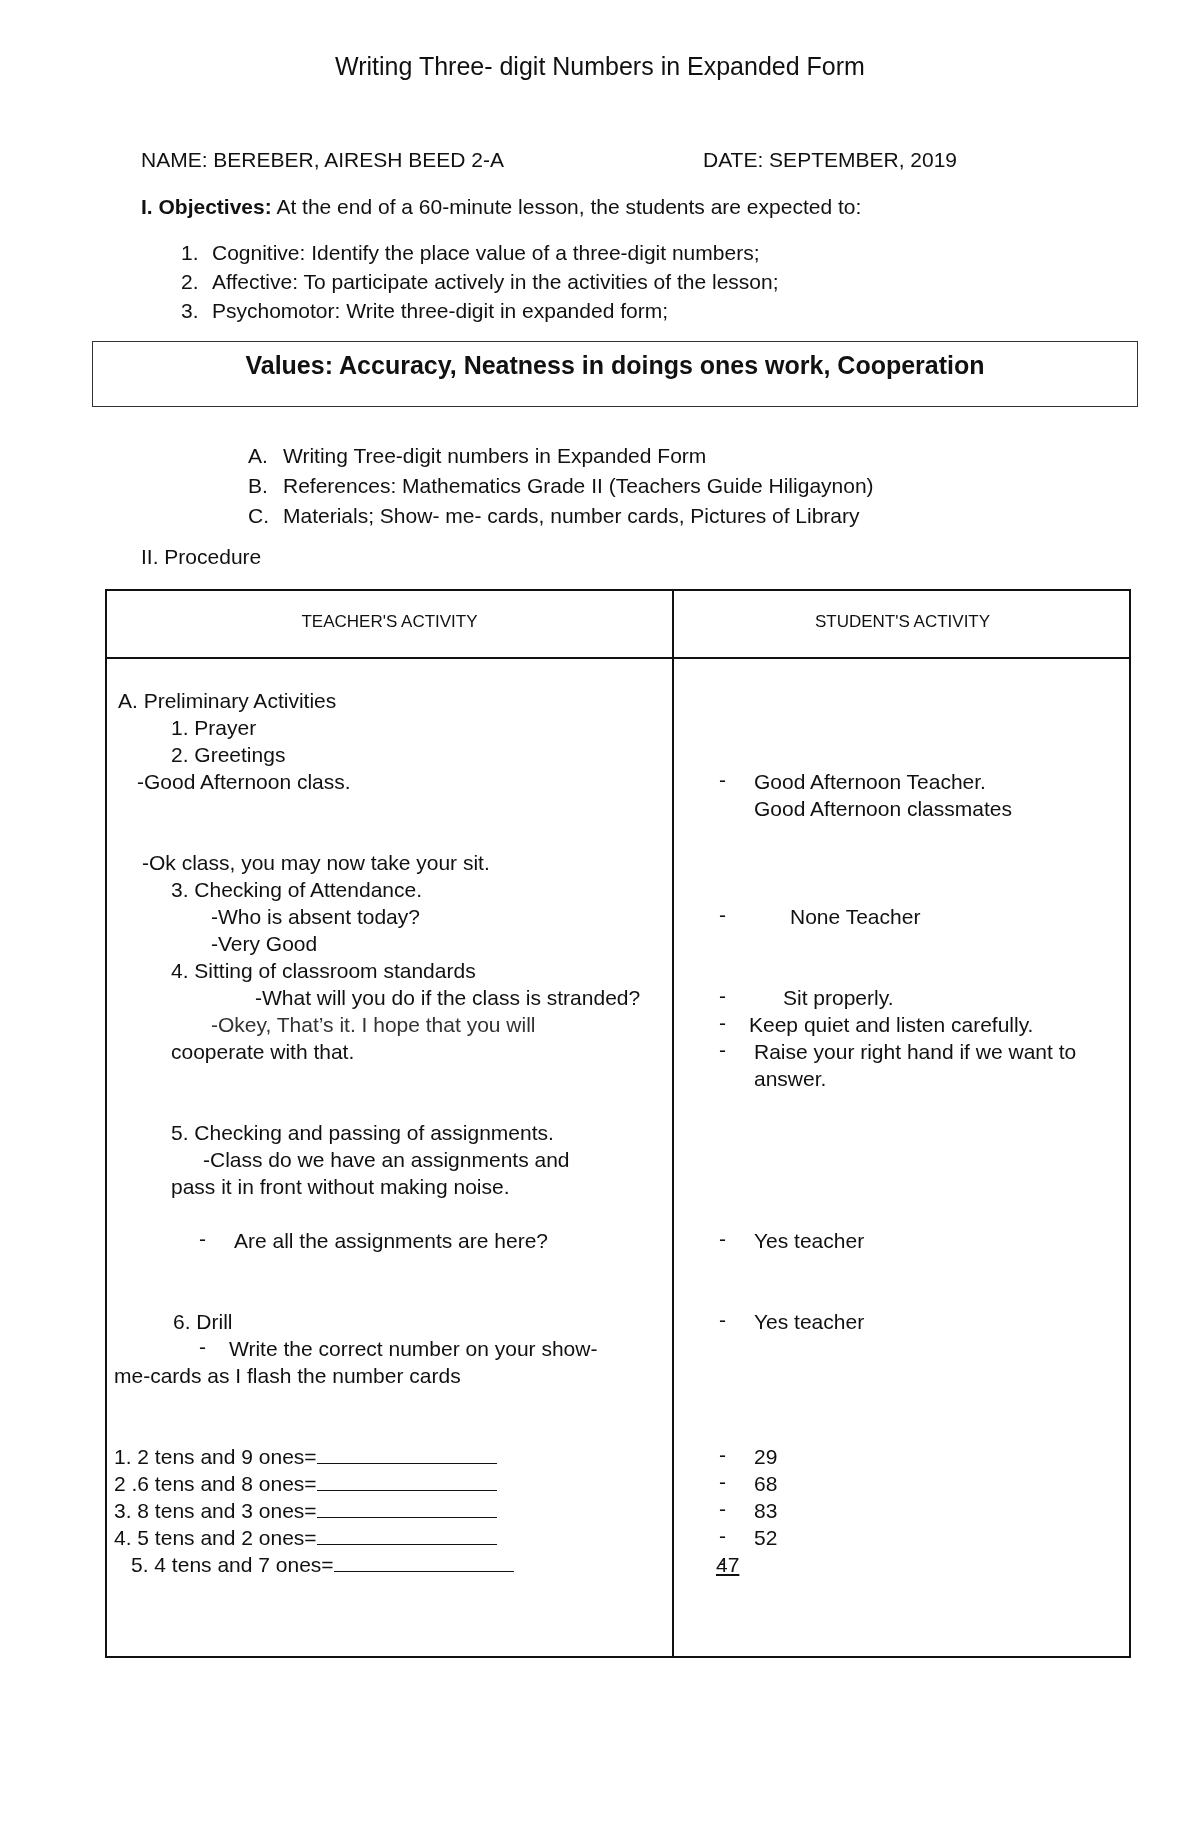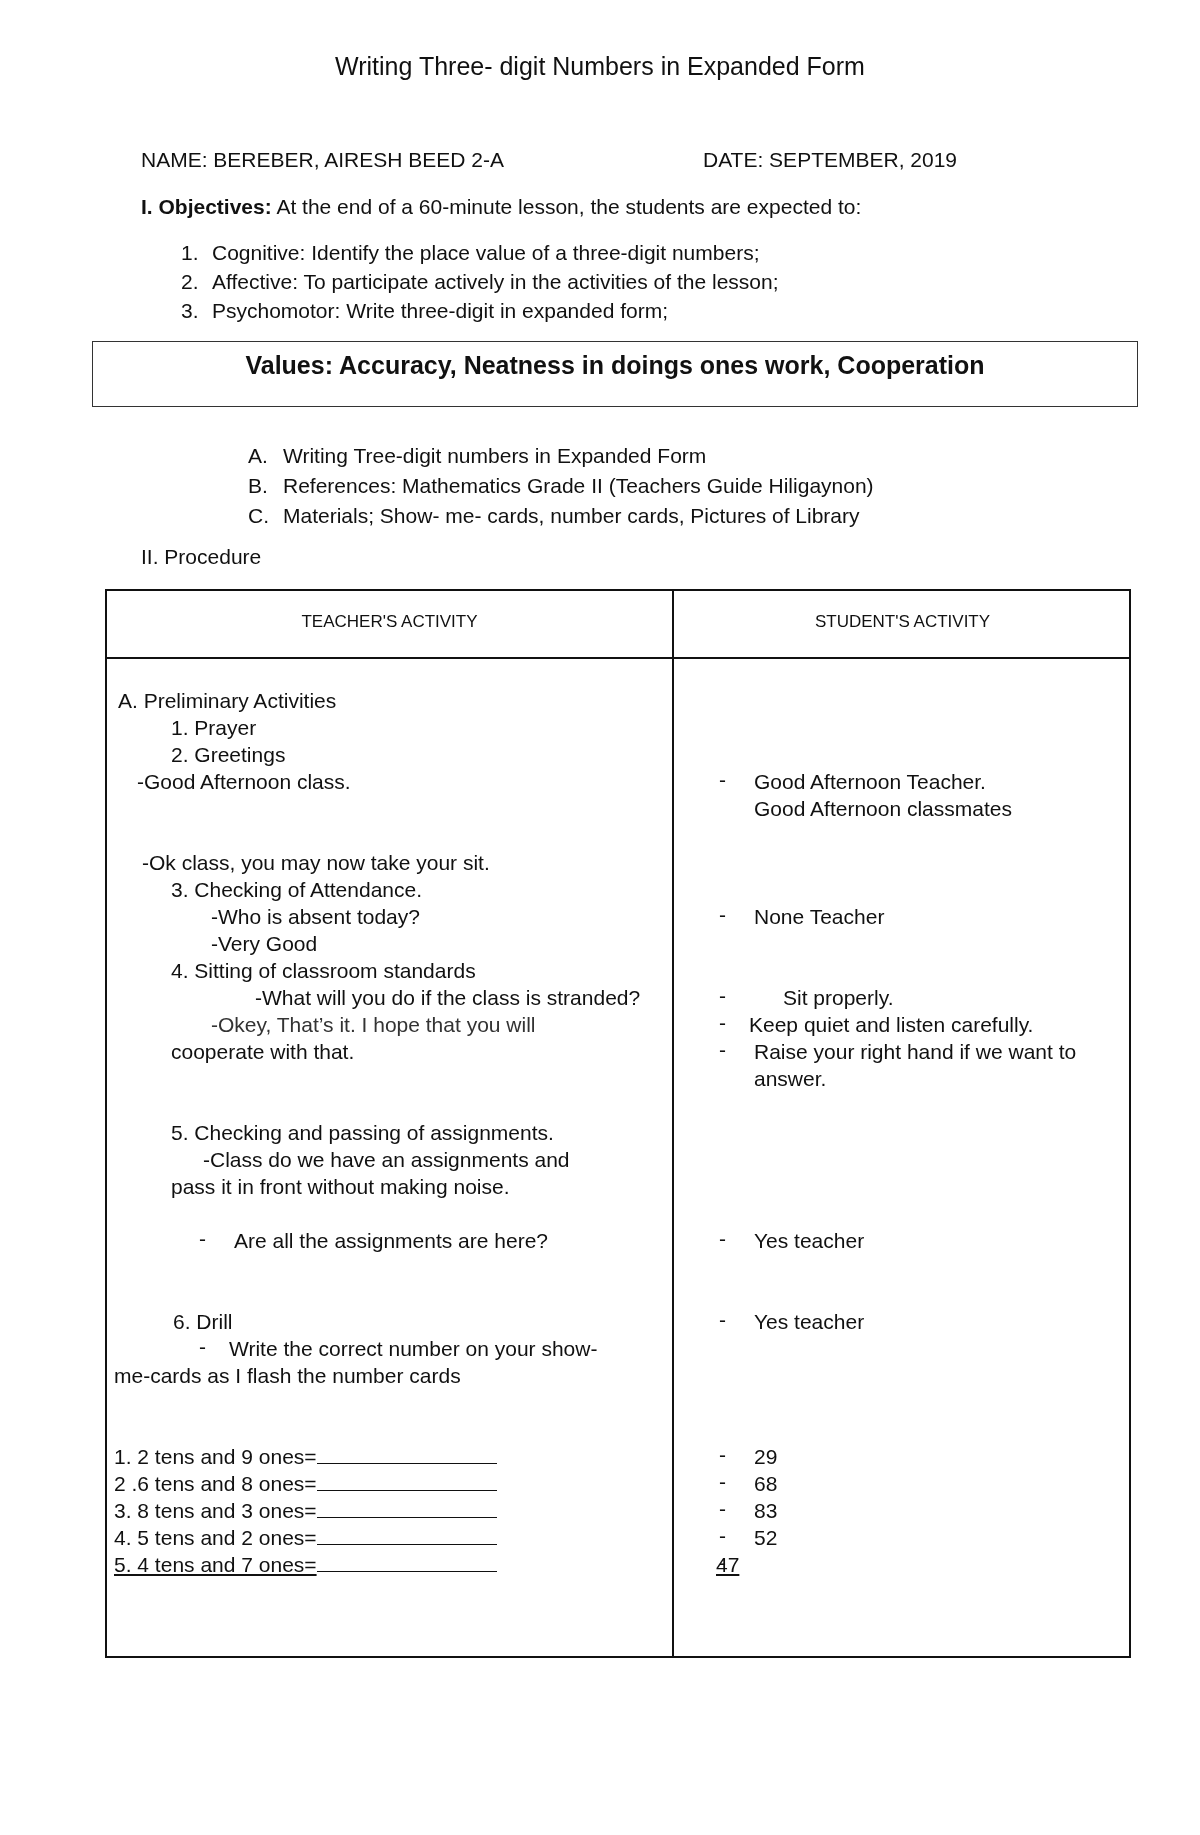--- a/index.html
+++ b/index.html
@@ -171,28 +171,28 @@
 
     <div class="cell-text" style="left:66px; top:717px;">6. Drill</div>
     <div class="dash" style="left:92px; top:744px;">-</div>
     <div class="cell-text" style="left:122px; top:744px;">Write the correct number on your show-</div>
     <div class="cell-text" style="left:7px; top:771px;">me-cards as I flash the number cards</div>
 
     <div class="cell-text" style="left:7px; top:852px;"><span>1. 2 tens and 9 ones=</span><span class="blank"></span></div>
     <div class="cell-text" style="left:7px; top:879px;"><span>2 .6 tens and 8 ones=</span><span class="blank"></span></div>
     <div class="cell-text" style="left:7px; top:906px;"><span>3. 8 tens and 3 ones=</span><span class="blank"></span></div>
     <div class="cell-text" style="left:7px; top:933px;text-align:center;"><span>4. 5 tens and 2 ones=</span><span class="blank"></span></div>
-    <div class="cell-text" style="left:7px; top:960px;text-decoration:underline;"><span>5. 4 tens and 7 ones=</span><span class="blank"></span></div>
+    <div class="cell-text" style="left:24px; top:960px;"><span>5. 4 tens and 7 ones=</span><span class="blank"></span></div>
 
     <div class="dash" style="left:612px; top:177px;">-</div>
     <div class="cell-text" style="left:647px; top:177px;">Good Afternoon Teacher.</div>
     <div class="cell-text" style="left:647px; top:204px;">Good Afternoon classmates</div>
 
     <div class="dash" style="left:612px; top:312px;">-</div>
-    <div class="cell-text" style="left:647px; top:312px;">None Teacher</div>
+    <div class="cell-text" style="left:683px; top:312px;">None Teacher</div>
 
     <div class="dash" style="left:612px; top:393px;">-</div>
     <div class="cell-text" style="left:647px; top:393px;margin-left:29px;">Sit properly.</div>
     <div class="dash" style="left:612px; top:420px;">-</div>
     <div class="cell-text" style="left:642px; top:420px;">Keep quiet and listen carefully.</div>
     <div class="dash" style="left:612px; top:447px;">-</div>
     <div class="cell-text" style="left:647px; top:447px;">Raise your right hand if we want to</div>
     <div class="cell-text" style="left:647px; top:474px;">answer.</div>
 
     <div class="dash" style="left:612px; top:636px;">-</div>

